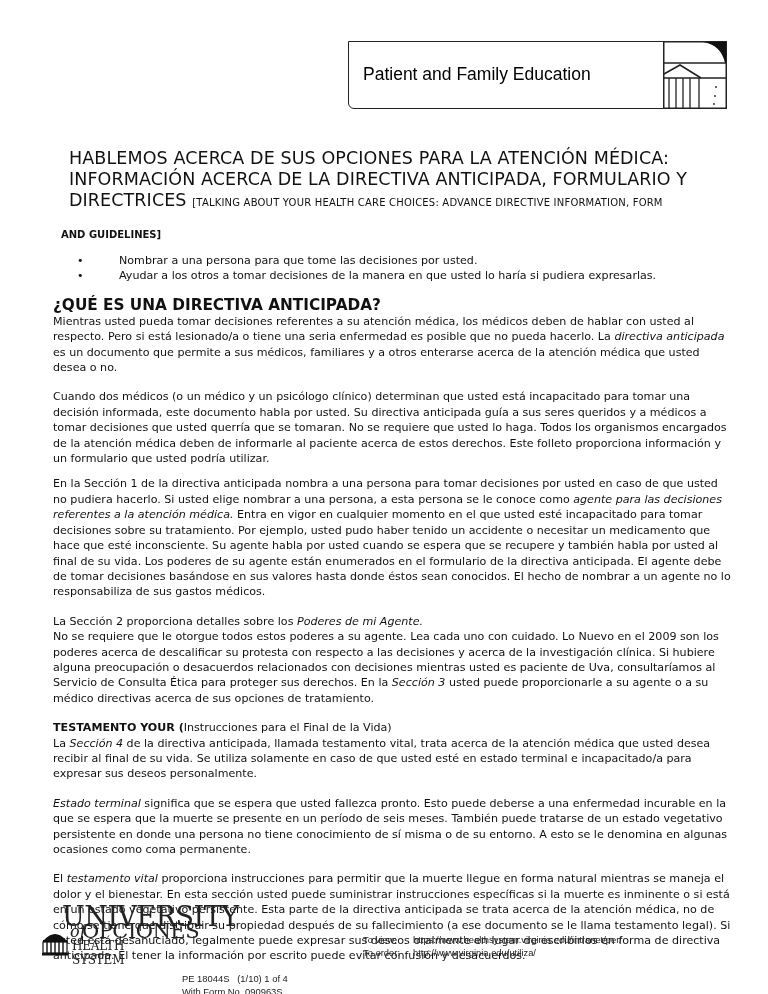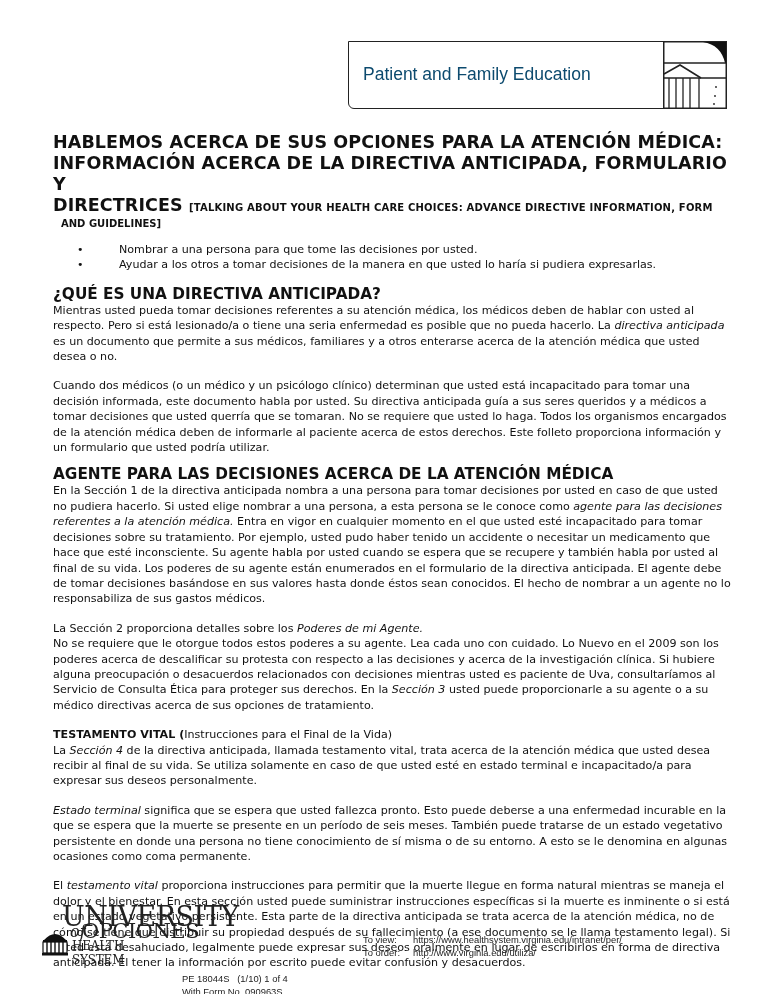--- a/index.html
+++ b/index.html
@@ -7,29 +7,29 @@
     width: 768px; height: 994px; position: relative; overflow: hidden;
     font-family: "DejaVu Sans", sans-serif; color: #111;
   }
   
   .header-box {
     position: absolute; left: 348px; top: 41px; width: 378px; height: 68px;
     border: 1.5px solid #222; border-bottom-left-radius: 6px; box-sizing: border-box;
   }
   .header-title {
     position: absolute; left: 14px; top: 22px;
-    font-family: "Liberation Sans", sans-serif; font-size: 17.5px; color: #0c4a6e;
+    font-family: "Liberation Sans", sans-serif; font-size: 17.5px; color: #000000;
   }
   .header-icon {
     position: absolute; right: -1.5px; top: -1.5px; width: 64px; height: 68px;
   }
   
   .content { position: absolute; left: 53px; top: 132px; width: 680px; }
   .title {
-    font-weight: bold; font-size: 17.5px; line-height: 21px; margin: 0;
+    font-weight: normal; font-size: 17.5px; line-height: 21px; margin: 16px;
     letter-spacing: 0.1px; color: #111;
   }
   .title .sub { font-size: 10px; letter-spacing: 0.2px; }
   .sub-line { font-weight: bold; font-size: 10px; margin: 0 0 13px 8px; }
   p, li { font-size: 11.1px; line-height: 15.4px; margin: 0; }
   .para { margin-bottom: 14px; }
   ul { margin: 12px; padding-left: 54px; list-style: none; }
   ul li { position: relative; }
   ul li::before {
     content: "•"; position: absolute; left: -42px; top: 0; font-size: 11px;
@@ -91,27 +91,26 @@
     <li>Ayudar a los otros a tomar decisiones de la manera en que usted lo haría si pudiera expresarlas.</li>
   </ul>
 
   <div class="sec" style="margin-top:2px">
     <h2>¿QUÉ ES UNA DIRECTIVA ANTICIPADA?</h2>
     <p class="para"><span>Mientras usted pueda tomar decisiones referentes a su atención médica, los médicos deben de hablar con usted al respecto.  Pero si está lesionado/a o tiene una seria enfermedad es posible que no pueda hacerlo.  La </span><i>directiva anticipada</i><span> es un documento que permite a sus médicos, familiares y a otros enterarse acerca de la atención médica que usted desea o no.</span></p>
     <p class="para">Cuando dos médicos (o un médico y un psicólogo clínico) determinan que usted está incapacitado para tomar una decisión informada, este documento habla por usted. Su directiva anticipada guía a sus seres queridos y a médicos a tomar decisiones que usted querría que se tomaran.  No se requiere que usted lo haga.  Todos los organismos encargados de la atención médica deben de informarle al paciente acerca de estos derechos.  Este folleto proporciona información y un formulario que usted podría utilizar.</p>
   </div>
 
   <div class="sec" style="margin-top:-4px">
-    <h2>AGENTE PARA LAS DECISIONES ACERCA DE LA ATENCIÓN MÉDICA</h2>
     <p class="para"><span>En la Sección 1 de la directiva anticipada nombra a una persona para tomar decisiones por usted en caso de que usted no pudiera hacerlo.  Si usted elige nombrar a una persona, a esta persona se le conoce como </span><i>agente para las decisiones referentes a la atención médica.</i><span>  Entra en vigor en cualquier momento en el que usted esté incapacitado para tomar decisiones sobre su tratamiento.  Por ejemplo, usted pudo haber tenido un accidente o necesitar un medicamento que hace que esté inconsciente.  Su agente habla por usted cuando se espera que se recupere y también habla por usted al final de su vida.  Los poderes de su agente están enumerados en el formulario de la directiva anticipada.  El agente debe de tomar decisiones basándose en sus valores hasta donde éstos sean conocidos.  El hecho de nombrar a un agente no lo responsabiliza de sus gastos médicos.</span></p>
     <p class="para"><span>La Sección 2 proporciona detalles sobre los </span><i>Poderes de mi Agente.</i><br><span>No se requiere que le otorgue todos estos poderes a su agente.  Lea cada uno con cuidado. Lo Nuevo en el 2009 son los poderes acerca de descalificar su protesta con respecto a las decisiones y acerca de la investigación clínica.  Si hubiere alguna preocupación o desacuerdos relacionados con decisiones mientras usted es paciente de Uva, consultaríamos al Servicio de Consulta Ética para proteger sus derechos.  En la </span><i>Sección 3</i><span> usted puede proporcionarle a su agente o a su médico directivas acerca de sus opciones de tratamiento.</span></p>
   </div>
 
   <div>
-    <p><span class="bold">TESTAMENTO VITAL (</span><span>Instrucciones para el Final de la Vida)</span></p>
+    <p><span class="bold">TESTAMENTO YOUR (</span><span>Instrucciones para el Final de la Vida)</span></p>
     <p class="para"><span>La </span><i>Sección 4</i><span> de la directiva anticipada, llamada testamento vital, trata acerca de la atención médica que usted desea recibir al final de su vida.  Se utiliza solamente en caso de que usted esté en estado terminal e incapacitado/a para expresar sus deseos personalmente.</span></p>
     <p class="para"><i>Estado terminal</i><span> significa que se espera que usted fallezca pronto.  Esto puede deberse a una enfermedad incurable en la que se espera que la muerte se presente en un período de seis meses.  También puede tratarse de un estado vegetativo persistente en donde una persona no tiene conocimiento de sí misma o de su entorno.  A esto se le denomina en algunas ocasiones como coma permanente.</span></p>
     <p class="para"><span>El </span><i>testamento vital</i><span> proporciona instrucciones para permitir que la muerte llegue en forma natural  mientras se maneja el dolor y el bienestar.  En esta sección usted puede suministrar instrucciones específicas si la muerte es inminente o si está en un estado vegetativo persistente.  Esta parte de la directiva anticipada se trata acerca de la atención médica, no de cómo se tiene que distribuir su propiedad después de su fallecimiento (a ese documento se le llama testamento legal).  Si usted está desahuciado, legalmente puede expresar sus deseos oralmente en lugar de escribirlos en forma de directiva anticipada.  El tener la información por escrito puede evitar confusión y desacuerdos.</span></p>
   </div>
 </div>
 
 <div class="footer-logo">
   <svg width="26" height="26" viewBox="0 0 26 26" style="position:absolute;left:0;top:27px;">
     <path d="M2 10 Q13 -2 24 10 Z" fill="#111"></path>
     <rect x="1" y="10" width="24" height="2" fill="#111"></rect>

